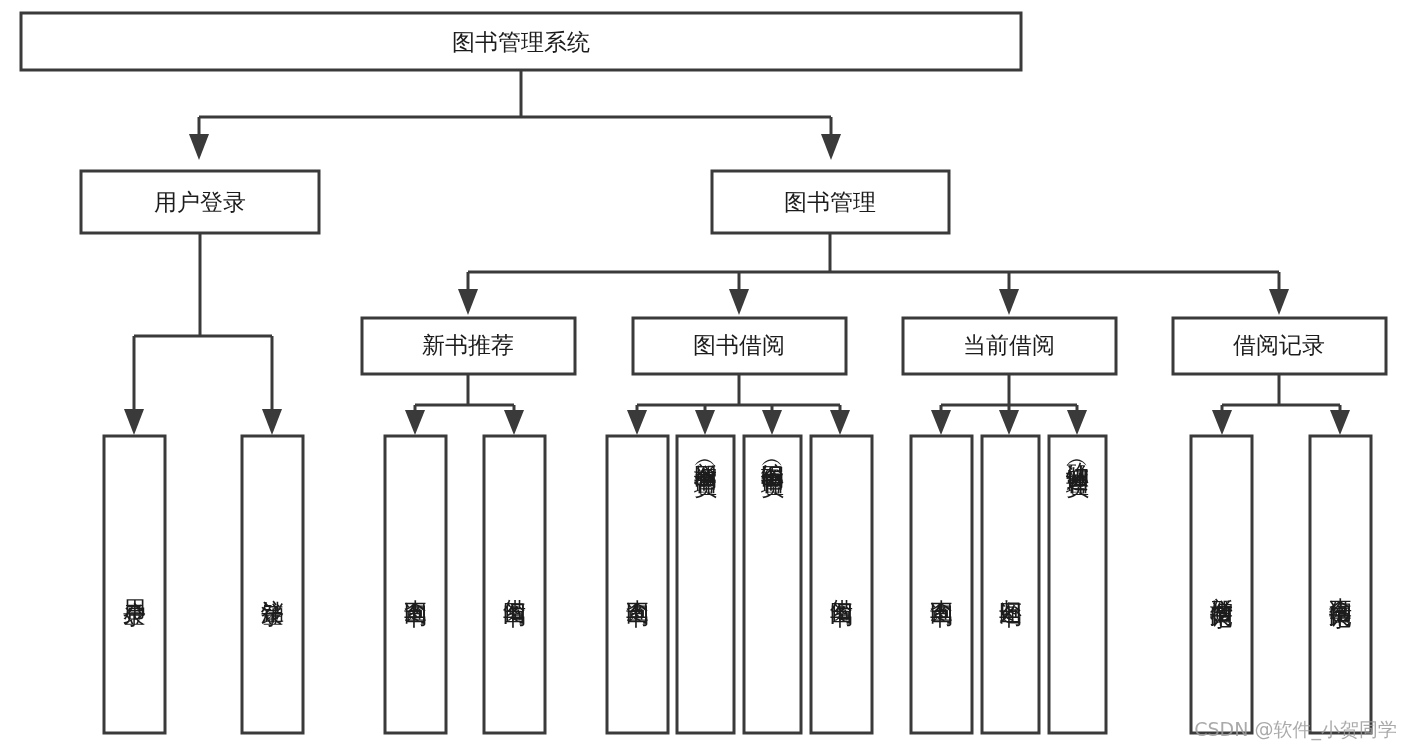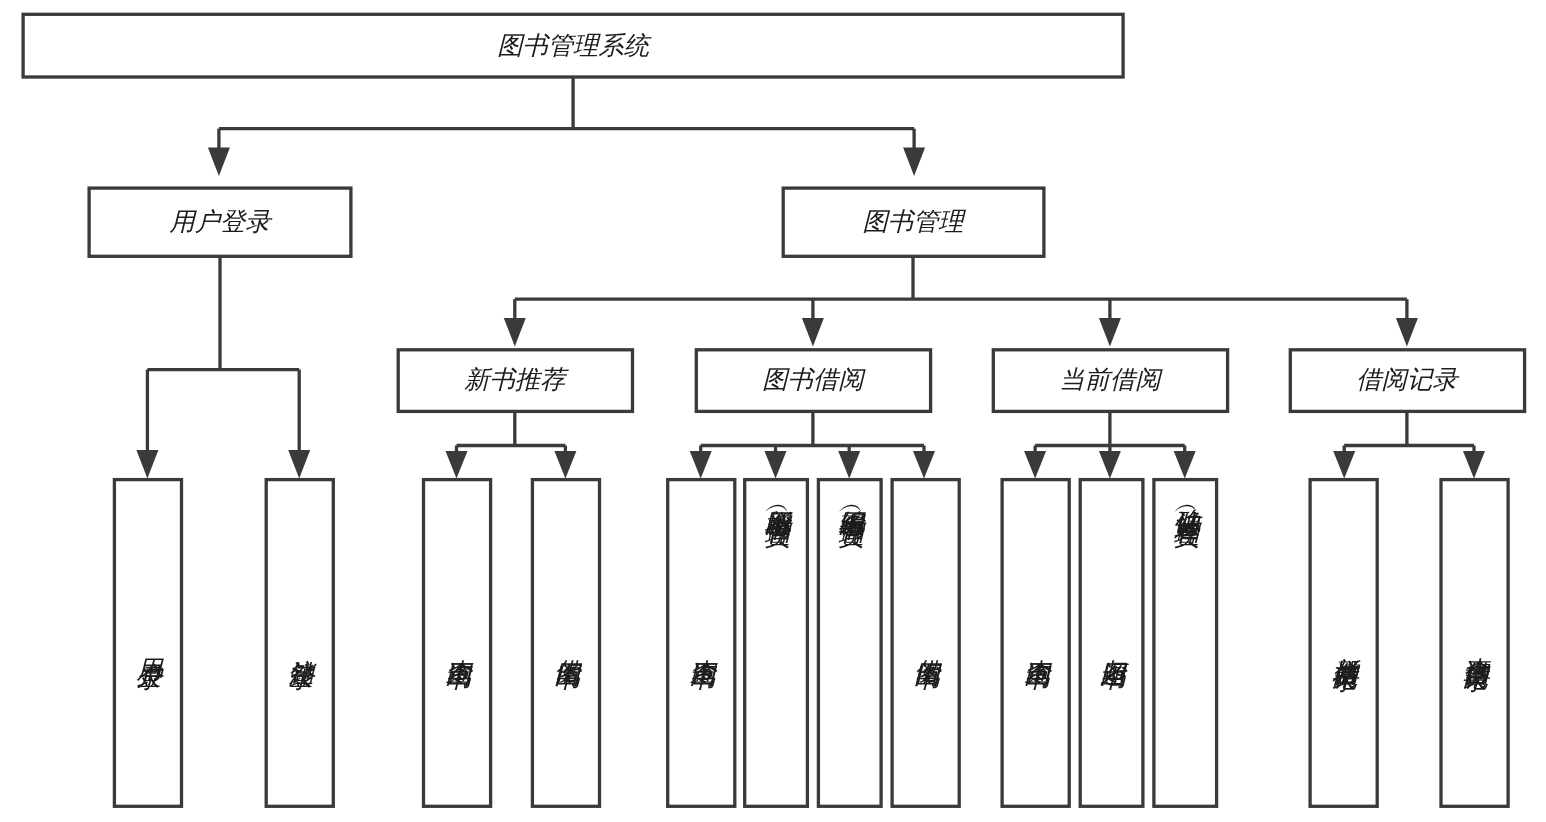--- a/index.html
+++ b/index.html
@@ -9,21 +9,20 @@
   }
   body {
     font-family: "DejaVu Sans", "Liberation Sans", sans-serif;
   }
   #diagram-root {
     position: relative;
     width: 1405px;
     height: 747px;
     background: #ffffff;
     overflow: hidden;
-    font-style: italic;
   }
   svg#flow-svg {
     position: absolute;
     top: 0;
     left: 0;
     width: 1405px;
     height: 747px;
     display: block;
   }
   .node-rect {
@@ -185,14 +184,15 @@
   <div class="node-label-v" style="left:607px; top:436px; width:61px; height:297px;">查询图书</div>
   <div class="node-label-v" style="left:677px; top:436px; width:57px; height:297px; justify-content:flex-start; padding-top:8px; box-sizing:border-box;">新增图书（管理员）</div>
   <div class="node-label-v" style="left:744px; top:436px; width:57px; height:297px; justify-content:flex-start; padding-top:8px; box-sizing:border-box;">编辑图书（管理员）</div>
   <div class="node-label-v" style="left:811px; top:436px; width:61px; height:297px;">借阅图书</div>
   <div class="node-label-v" style="left:911px; top:436px; width:61px; height:297px;">查询图书</div>
   <div class="node-label-v" style="left:982px; top:436px; width:57px; height:297px;">归还图书</div>
   <div class="node-label-v" style="left:1049px; top:436px; width:57px; height:297px; justify-content:flex-start; padding-top:8px; box-sizing:border-box;">确认归还（管理员）</div>
   <div class="node-label-v" style="left:1191px; top:436px; width:61px; height:297px;">新增借阅记录</div>
   <div class="node-label-v" style="left:1310px; top:436px; width:61px; height:297px;">查询借阅记录</div>
 
+  <div id="watermark">CSDN @软件_小贺同学</div>
 
 </div>
 
 </body></html>

